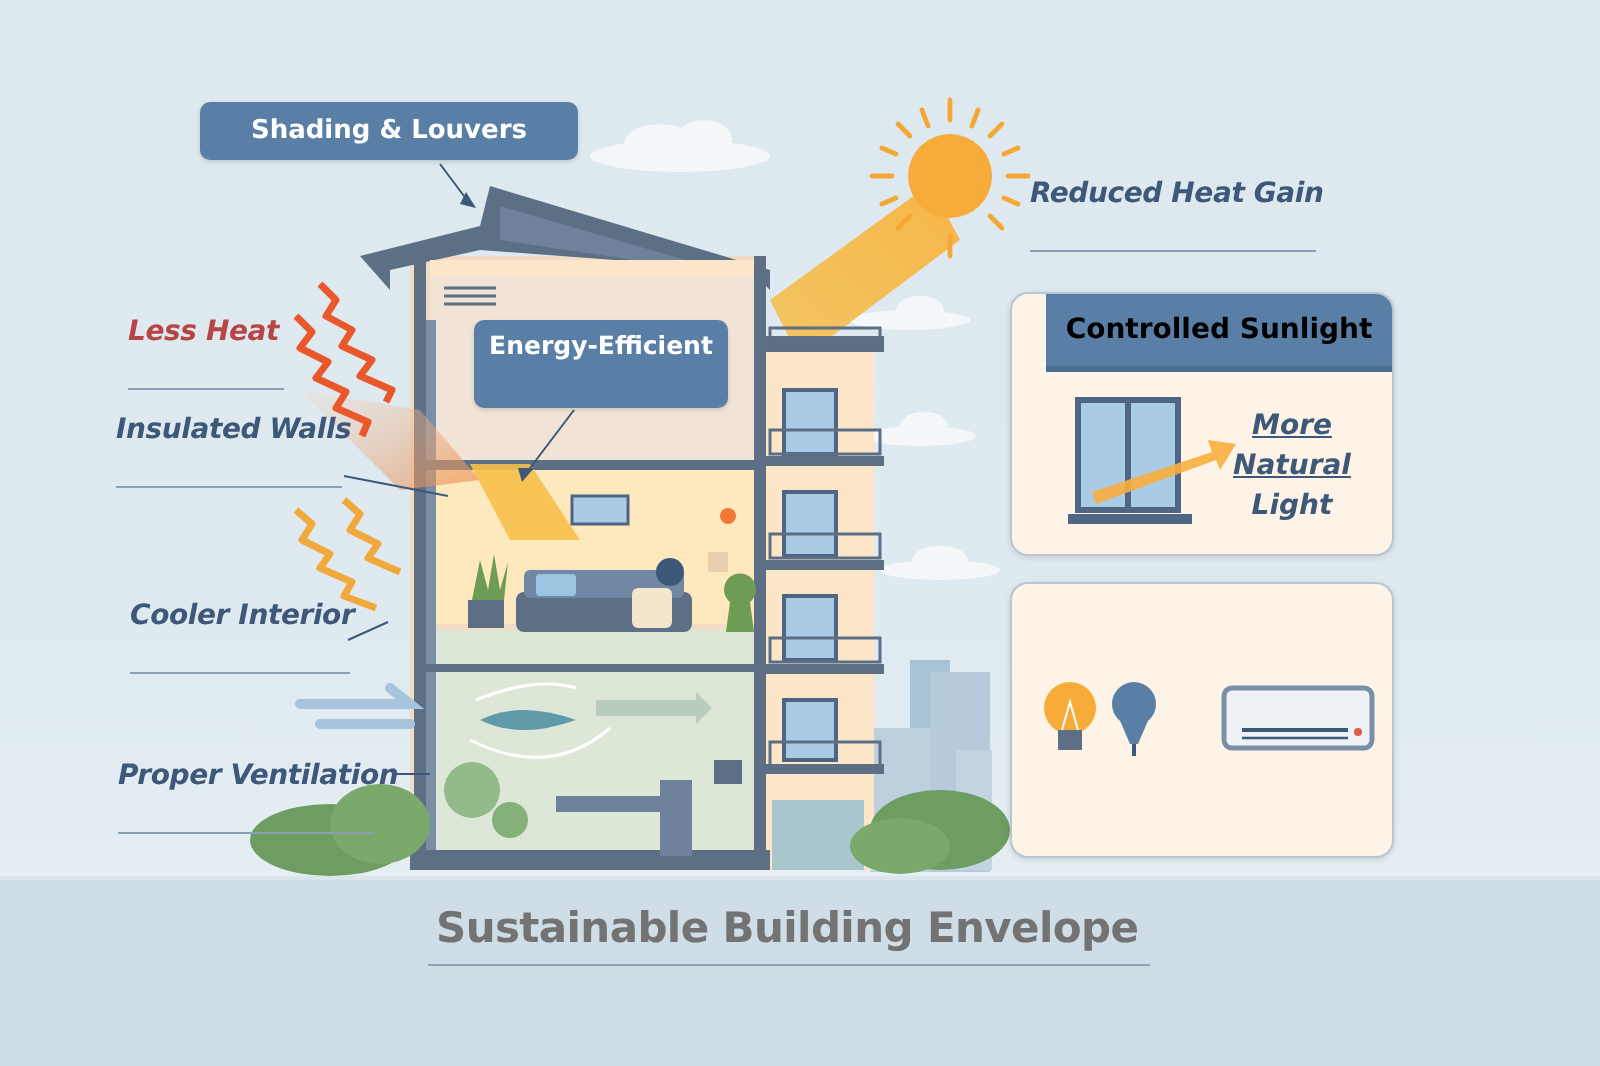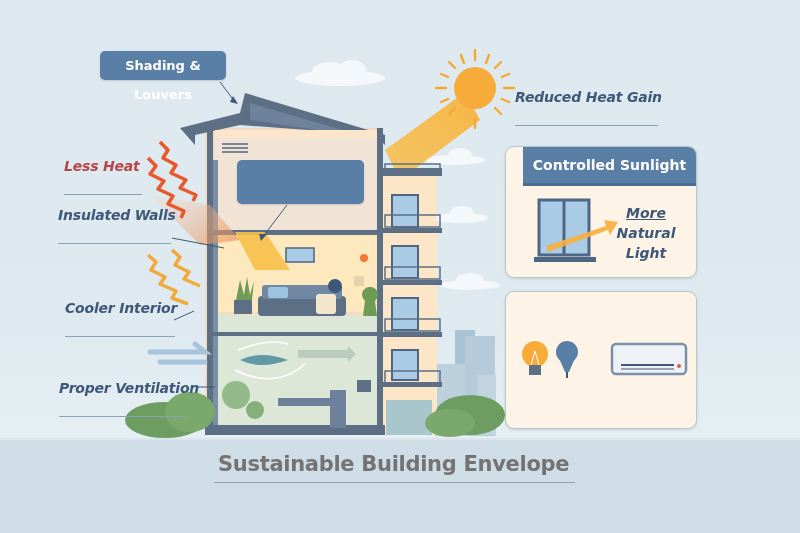--- a/index.html
+++ b/index.html
@@ -7,21 +7,21 @@
        background:linear-gradient(#dde9ef 0%, #dfeaf0 60%, #e4eef3 82%);
        font-family:"DejaVu Sans", sans-serif;}
   .ground{position:absolute;left:0;top:438px;width:800px;height:95px;background:#cfdde6;border-top:2px solid #dbe6ec;}
   .scene{position:absolute;left:0;top:0;width:800px;height:440px;}
   .label-box{position:absolute;background:#5a7fa6;color:#fff;border-radius:5px;font-weight:bold;
              text-align:center;box-shadow:0 1px 2px rgba(0,0,0,.15);}
   .side-label{position:absolute;font-style:italic;font-weight:bold;color:#3d5878;font-size:14px;
               border-bottom:1.5px solid #8aa0b6;padding-bottom:20px;white-space:nowrap;letter-spacing:-0.2px;}
   .card{position:absolute;background:#fdf4e7;border:1.5px solid #b8c6d3;border-radius:9px;overflow:hidden;
         box-shadow:0 1px 3px rgba(0,0,0,.12);}
-  .card-head{background:#5a7fa6;color:#ffffff;font-weight:bold;font-size:14px;text-align:center;
+  .card-head{background:#5a7fa6;color:#000000;font-weight:bold;font-size:14px;text-align:center;
              height:36px;line-height:36px;border-bottom:3px solid #4b6d91;margin-left:17px;}
   .title{position:absolute;left:214px;top:452px;font-size:21px;font-weight:bold;color:#737373;
          border-bottom:1.5px solid #8ea3b5;padding:0 6px 6px 4px;letter-spacing:-0.3px;}
   svg{position:absolute;left:0;top:0;}
 </style>
 </head>
 <body>
 
 <div class="scene">
 <svg width="800" height="440" viewBox="0 0 800 440">
@@ -176,43 +176,44 @@
     <line x1="287" y1="205" x2="262" y2="238"></line>
     <line x1="172" y1="238" x2="224" y2="248"></line>
     <line x1="174" y1="320" x2="194" y2="311"></line>
     <line x1="196" y1="387" x2="215" y2="387"></line>
   </g>
   <polygon points="233,96 238,104 230,102" fill="#3d5878"></polygon>
   <polygon points="259,234 267,234 261,241" fill="#3d5878"></polygon>
 </svg>
 </div>
 
-<div class="label-box" style="left:100px;top:51px;width:126px;height:29px;line-height:29px;font-size:13px;">
+<div class="label-box" style="left:100px;top:51px;width:189px;height:29px;line-height:29px;font-size:13px;">
   <span>Shading &amp; Louvers</span>
 </div>
 <div class="label-box" style="left:237px;top:160px;width:127px;height:44px;font-size:12.5px;line-height:17px;padding-top:4px;box-sizing:border-box;">
+  <div>Energy-Efficient</div>
 </div>
 
 <div class="side-label" style="left:64px;top:158px;color:#b84545;width:78px;">Less Heat</div>
 <div class="side-label" style="left:58px;top:207px;width:113px;">Insulated Walls</div>
 <div class="side-label" style="left:65px;top:300px;width:110px;">Cooler Interior</div>
 <div class="side-label" style="left:59px;top:380px;width:128px;">Proper Ventilation</div>
 <div class="side-label" style="left:515px;top:89px;width:143px;">Reduced Heat Gain</div>
 
 <div class="card" style="left:505px;top:146px;width:190px;height:130px;">
   <div class="card-head">Controlled Sunlight</div>
   <svg width="190" height="94" style="top:39px;">
     <rect x="33" y="14" width="50" height="55" fill="#a9cbe6" stroke="#4e6683" stroke-width="3"></rect>
     <line x1="58" y1="14" x2="58" y2="69" stroke="#4e6683" stroke-width="3"></line>
     <rect x="28" y="71" width="62" height="5" fill="#4e6683"></rect>
     <polygon points="40,60 100,40 98,34 112,36 104,49 102,44 42,66" fill="#f8ae3d" opacity="0.9"></polygon>
   </svg>
   <div style="position:absolute;left:100px;top:56px;width:80px;text-align:center;font-style:italic;font-weight:bold;color:#3d5878;font-size:14px;line-height:20px;">
     <div style="text-decoration:underline;text-decoration-thickness:1px;">More</div>
-    <div style="text-decoration-thickness:1px;">Natural</div>
+    <div style="text-decoration:underline;text-decoration-thickness:1px;">Natural</div>
     <div>Light</div>
   </div>
 </div>
 
 <div class="card" style="left:505px;top:291px;width:190px;height:136px;">
   <svg width="190" height="60" style="top:40px;">
     <g>
       <circle cx="29" cy="22" r="13" fill="#f7ac3a"></circle>
       <rect x="23" y="33" width="12" height="10" fill="#5c6f85"></rect>
       <path d="M25 33 l4 -14 l4 14" stroke="#fff" stroke-width="1" fill="none"></path>

